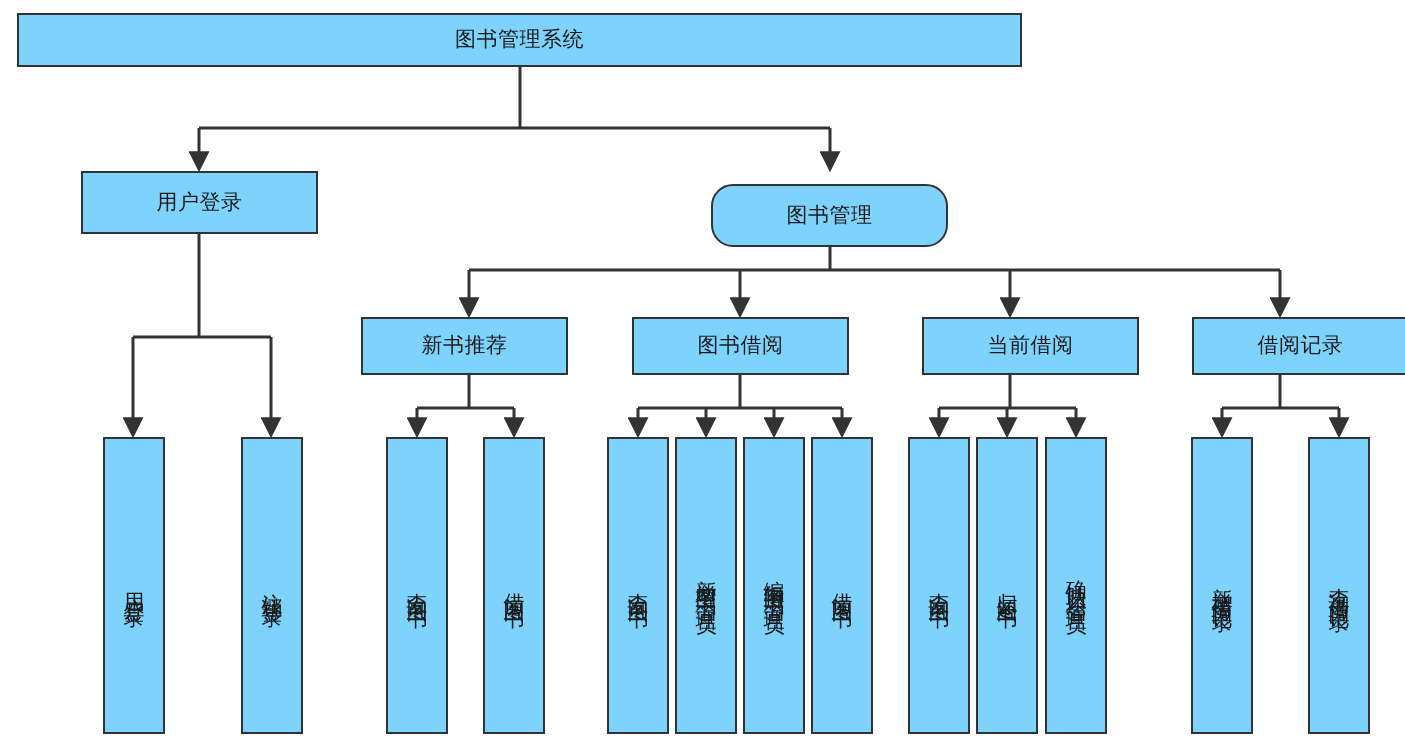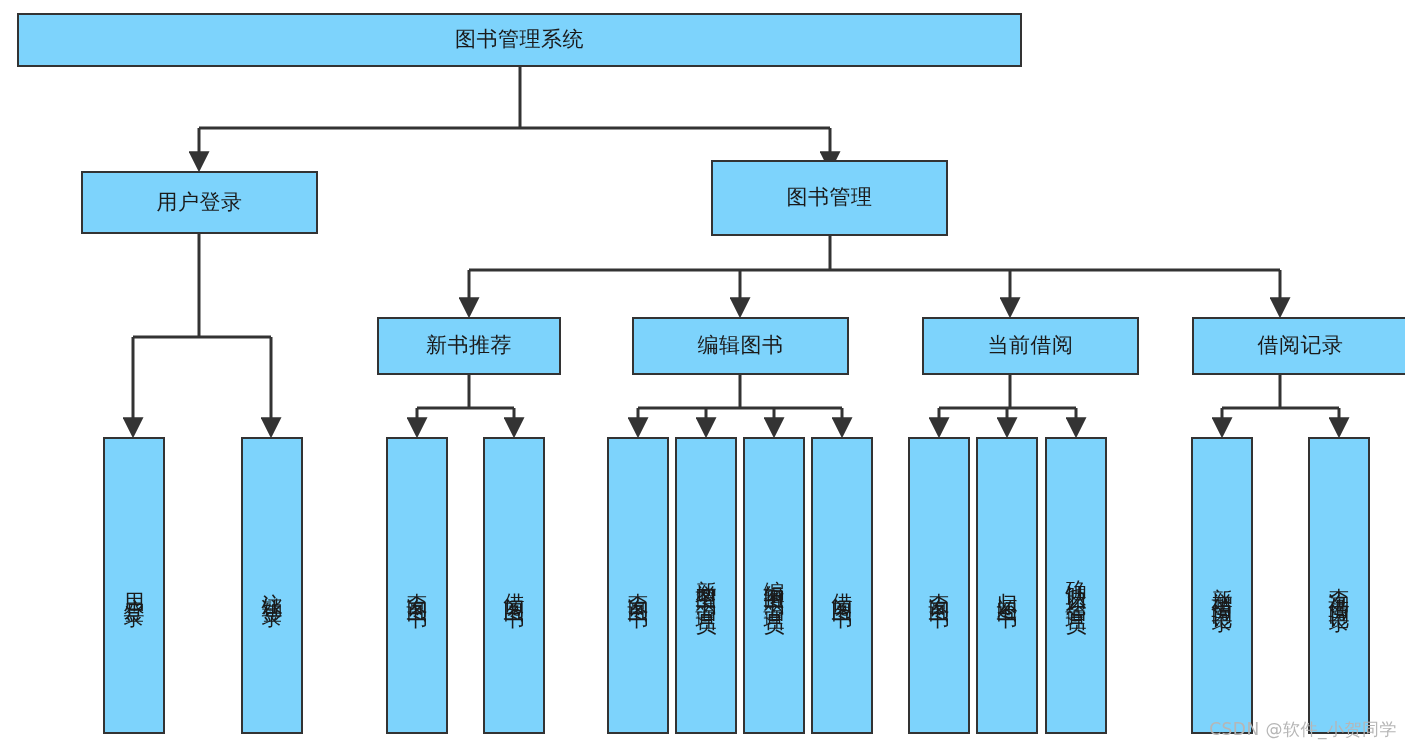--- a/index.html
+++ b/index.html
@@ -119,29 +119,29 @@
     </g>
   </svg>
 
   <div class="node horizontal" style="left:17px; top:13px; width:1005px; height:54px;">
     <span>图书管理系统</span>
   </div>
 
   <div class="node horizontal" style="left:81px; top:171px; width:237px; height:63px;">
     <span>用户登录</span>
   </div>
-  <div class="node horizontal" style="left:711px; top:160px; width:237px; height:76px;">
+  <div class="node horizontal" style="left:711px; top:184px; width:237px; height:63px;border-radius:22px;">
     <span>图书管理</span>
   </div>
 
-  <div class="node horizontal" style="left:361px; top:317px; width:184px; height:58px;margin-left:16px;">
+  <div class="node horizontal" style="left:361px; top:317px; width:207px; height:58px;">
     <span>新书推荐</span>
   </div>
   <div class="node horizontal" style="left:632px; top:317px; width:217px; height:58px;">
-    <span>编辑图书</span>
+    <span>图书借阅</span>
   </div>
   <div class="node horizontal" style="left:902px; top:317px; width:217px; height:58px;margin-left:20px;">
     <span>当前借阅</span>
   </div>
   <div class="node horizontal" style="left:1172px; top:317px; width:217px; height:58px;margin-left:20px;">
     <span>借阅记录</span>
   </div>
 
   <div class="node vertical" style="left:103px; top:437px; width:62px; height:297px;">
     <span class="vtext">用户登录</span>
@@ -180,15 +180,14 @@
     <span class="vtext">确认归还（管理员）</span>
   </div>
 
   <div class="node vertical" style="left:1191px; top:437px; width:62px; height:297px;">
     <span class="vtext">新增借阅记录</span>
   </div>
   <div class="node vertical" style="left:1308px; top:437px; width:62px; height:297px;">
     <span class="vtext">查询借阅记录</span>
   </div>
 
-  <div class="watermark">CSDN @软件_小贺同学</div>
 
 </div>
 
 </body></html>

